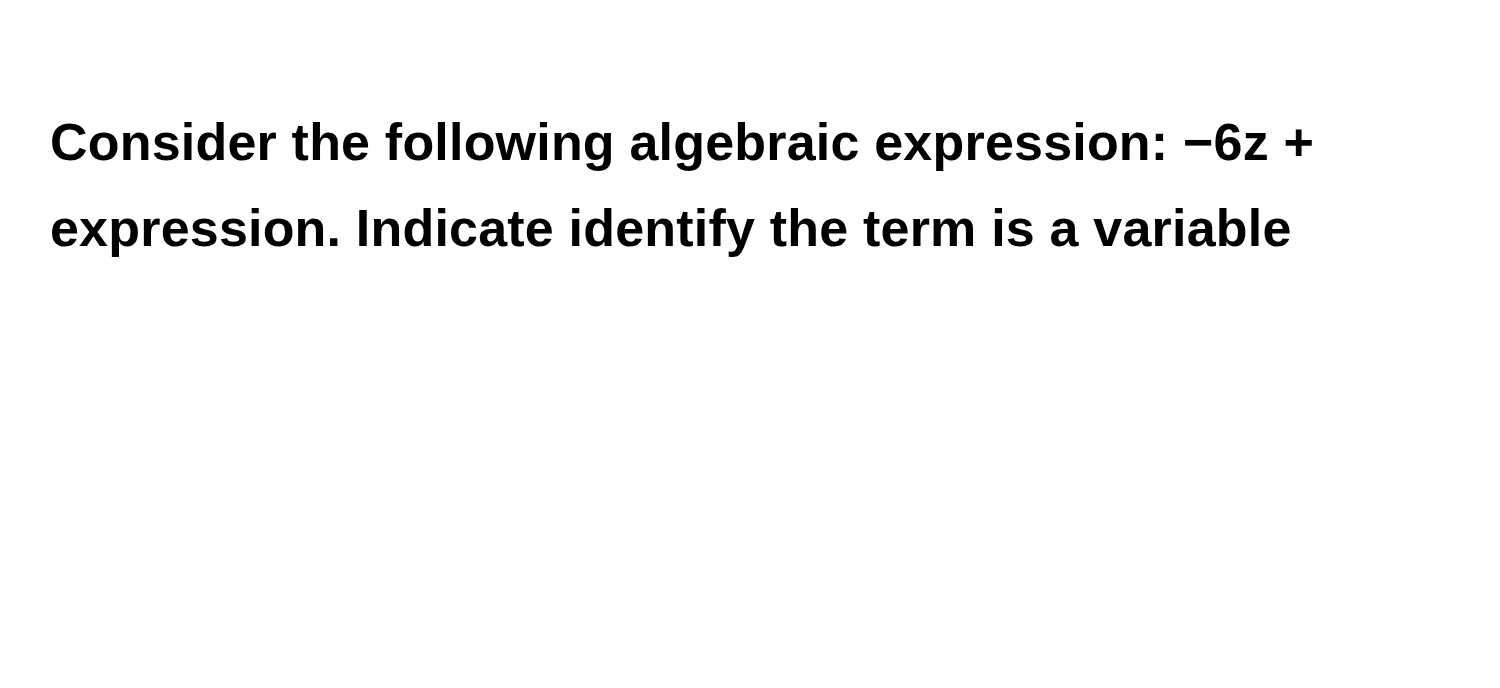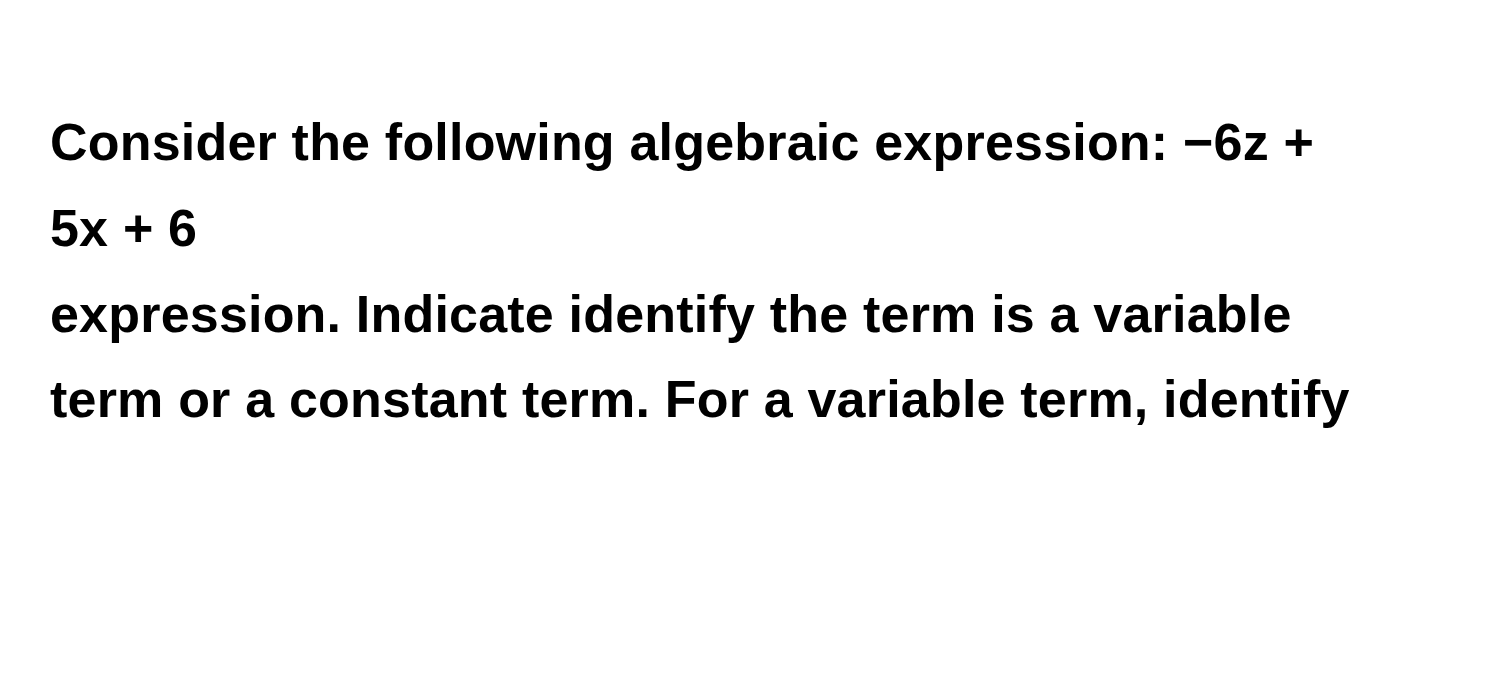--- a/index.html
+++ b/index.html
@@ -23,16 +23,14 @@
     }
     .line {
       display: block;
     }
   </style>
 </head>
 <body>
 
 <div class="problem-text">
   <span class="line">Consider the following algebraic expression: −6z +</span>
-  <span class="line">5x + 6</span>
   <span class="line">expression. Indicate identify the term is a variable</span>
-  <span class="line">term or a constant term. For a variable term, identify</span>
 </div>
 
 </body></html>

